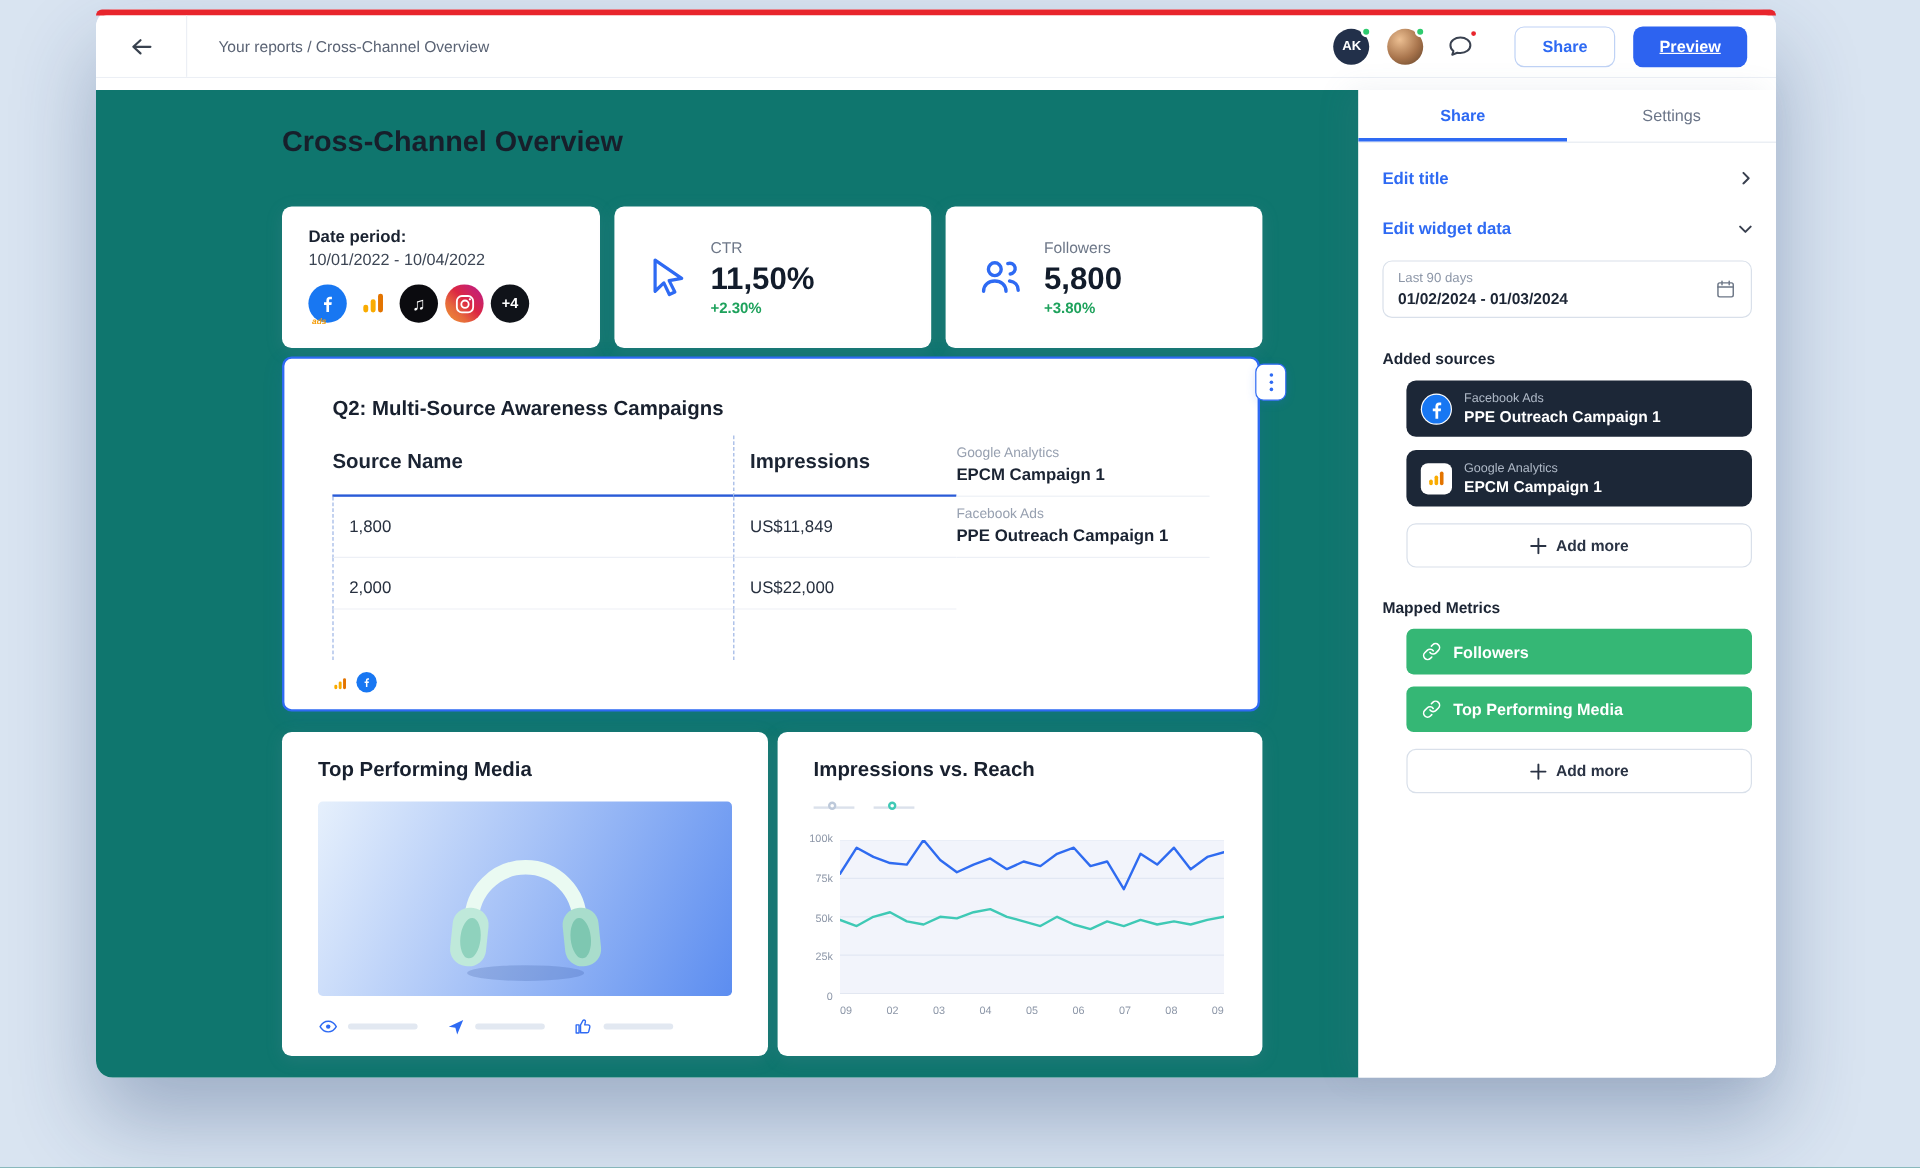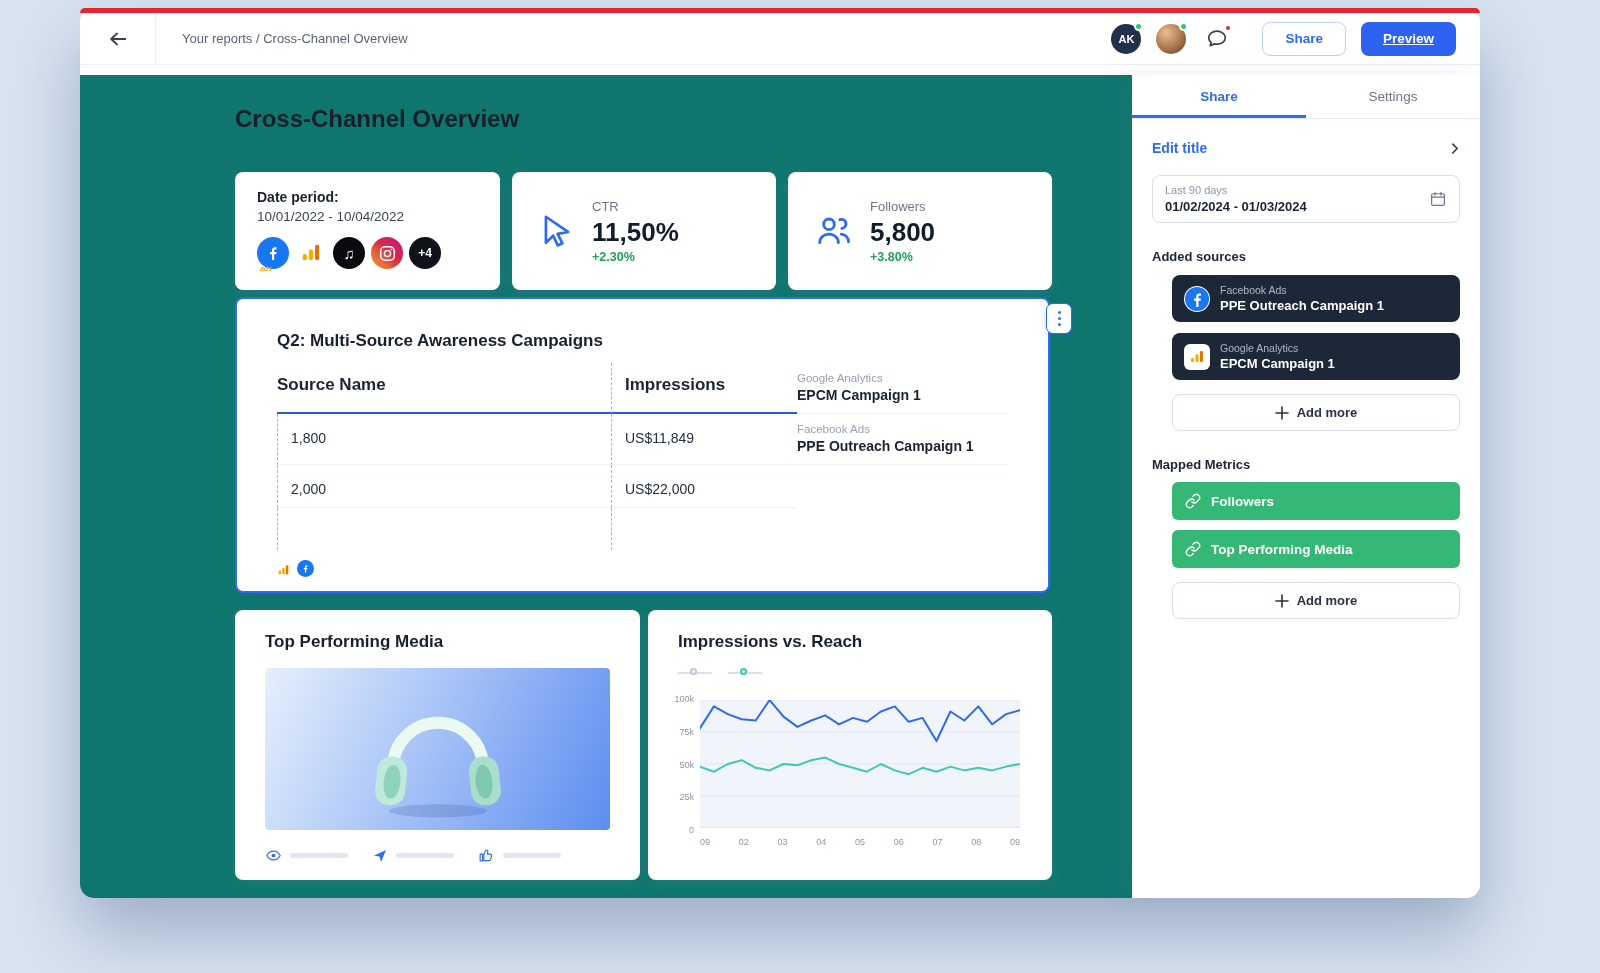--- a/index.html
+++ b/index.html
@@ -361,20 +361,26 @@
       </div>
       <div class="panel-body">
 
         <div class="edit-row">
           <span>Edit title</span>
           <svg width="11" height="11" viewBox="0 0 10 10">
             <path d="M3.5 1l4 4-4 4" stroke="#39404f" stroke-width="1.5" fill="none" stroke-linecap="round" stroke-linejoin="round"></path>
           </svg>
         </div>
 
+        <div class="edit-row">
+          <span>Edit widget data</span>
+          <svg width="11" height="11" viewBox="0 0 10 10">
+            <path d="M1 3.5l4 4 4-4" stroke="#39404f" stroke-width="1.5" fill="none" stroke-linecap="round" stroke-linejoin="round"></path>
+          </svg>
+        </div>
 
         <div class="date-box">
           <div>
             <div class="date-preset">Last 90 days</div>
             <div class="date-value">01/02/2024 - 01/03/2024</div>
           </div>
           <svg width="18" height="18" viewBox="0 0 24 24">
             <rect x="3.5" y="5" width="17" height="15.5" rx="2" stroke="#6b7585" stroke-width="1.6" fill="none"></rect>
             <path d="M3.5 9.5h17 M8 3v4 M16 3v4" stroke="#6b7585" stroke-width="1.6" fill="none" stroke-linecap="round"></path>
           </svg>

